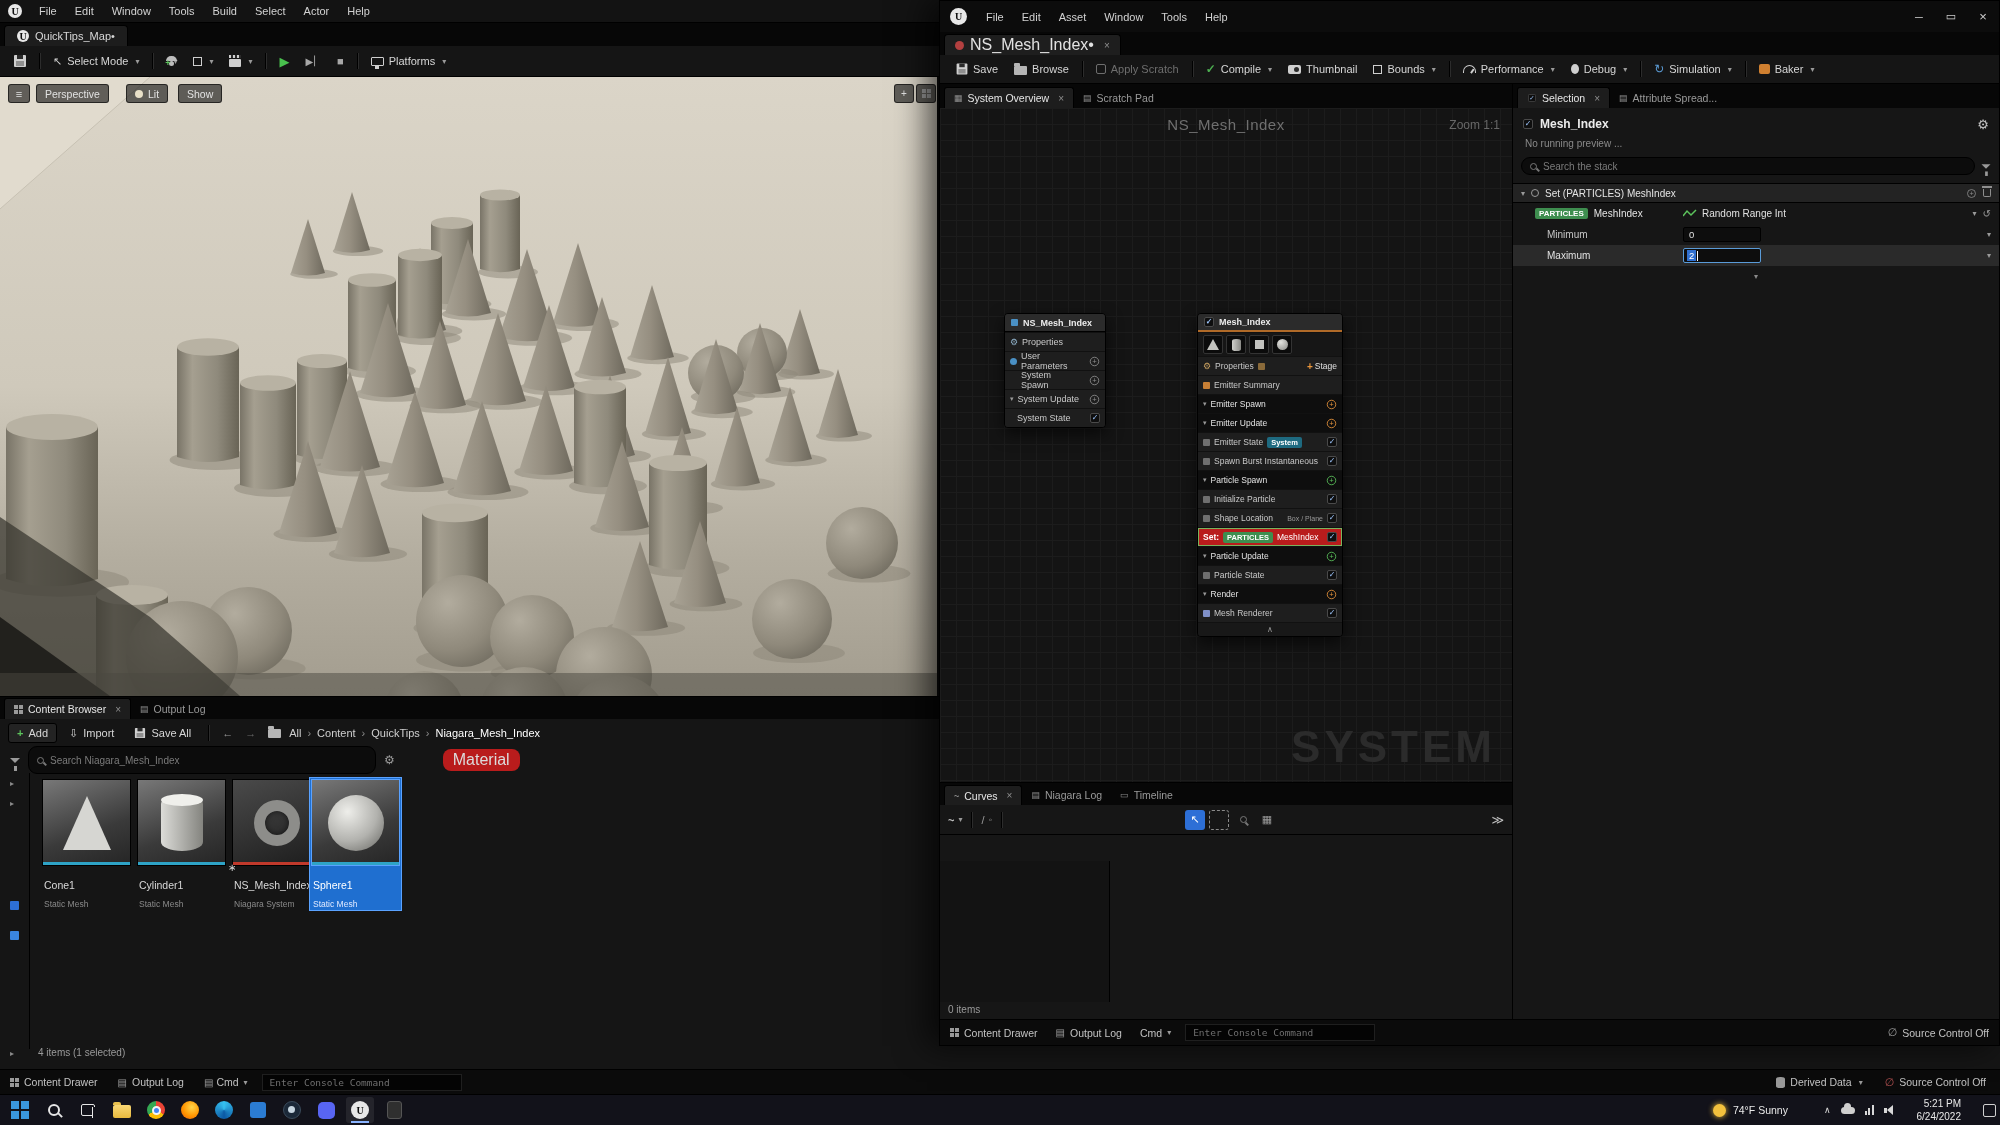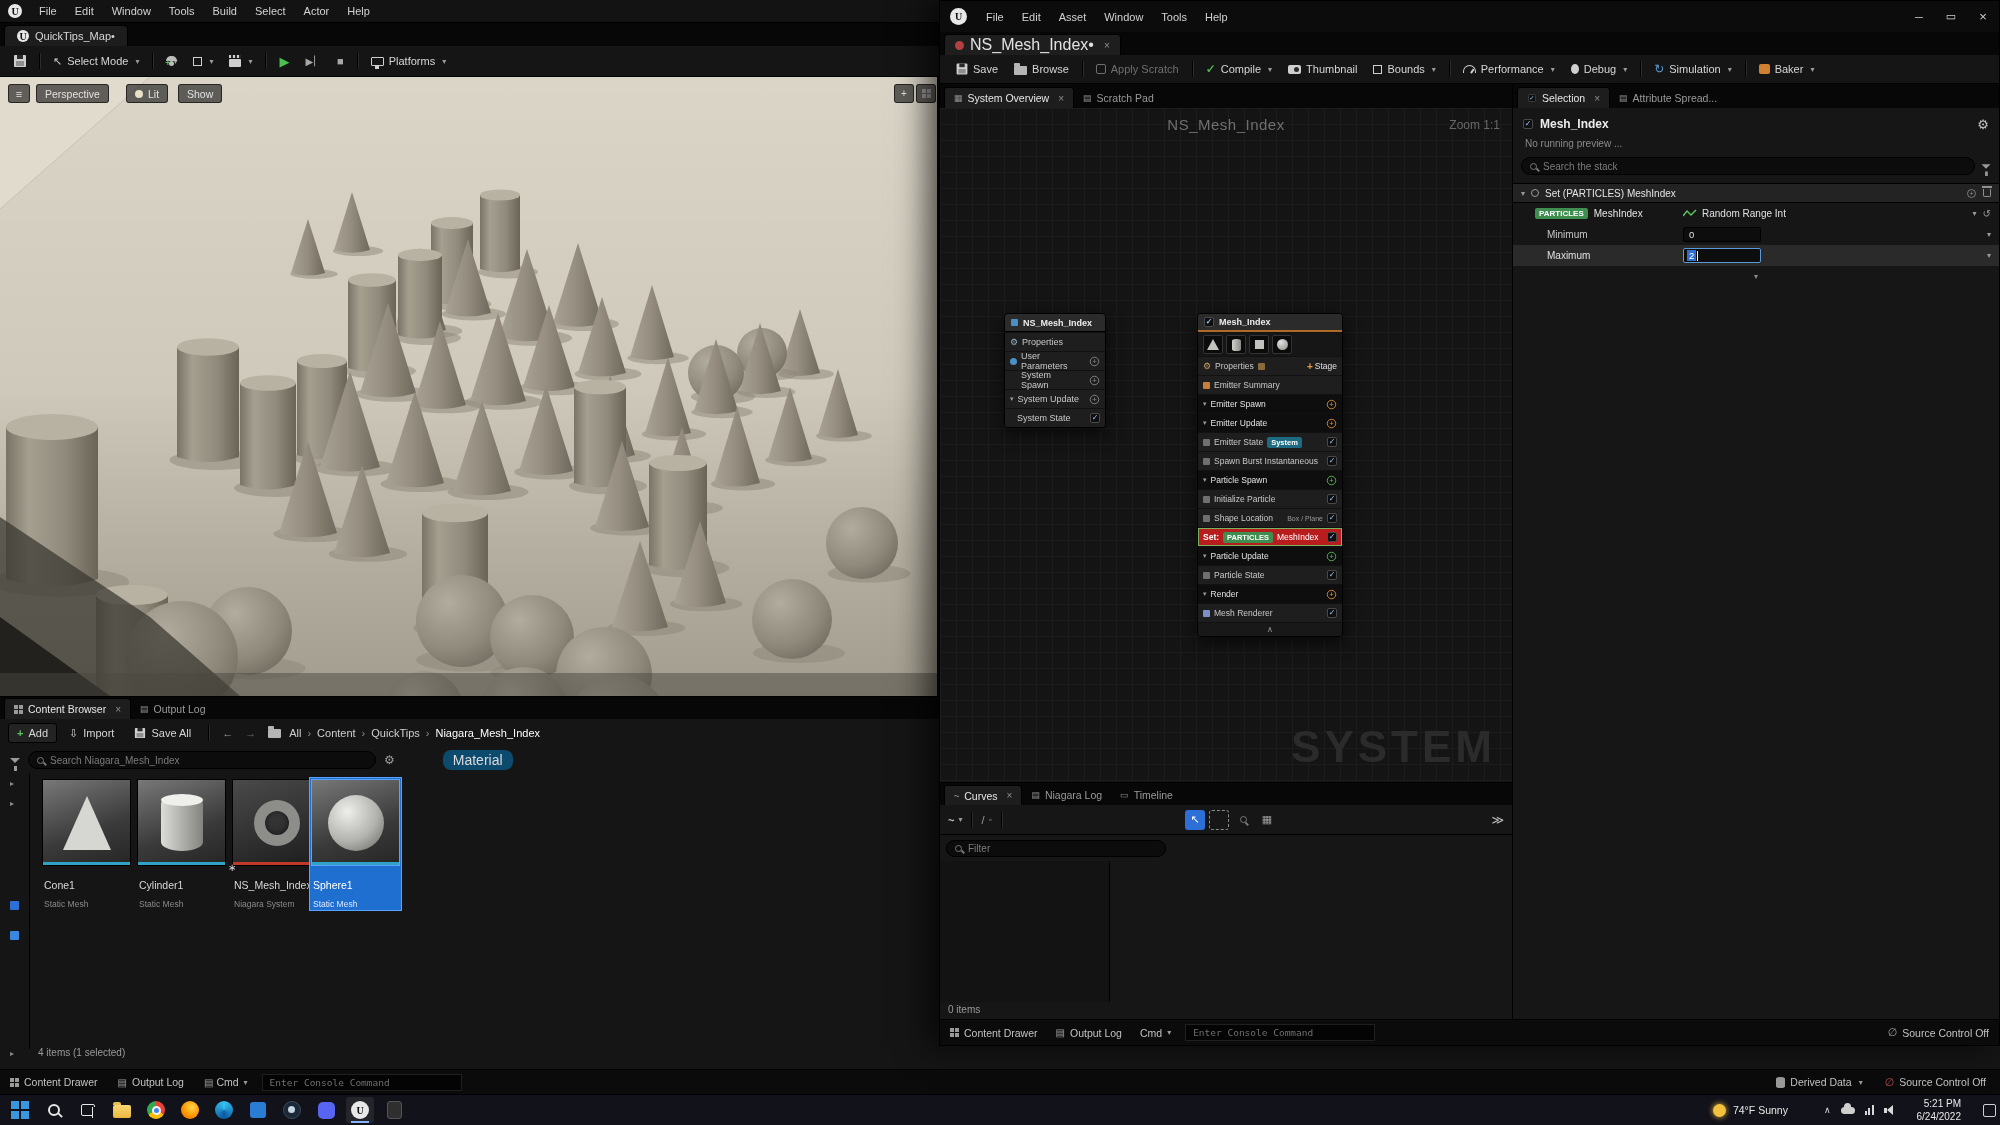--- a/index.html
+++ b/index.html
@@ -379,26 +379,26 @@
           <span class="dim">›</span>
         <span style="color:#cfcfcf">Content</span>
           <span class="dim">›</span>
         <span style="color:#cfcfcf">QuickTips</span>
           <span class="dim">›</span>
         <span style="color:#ffffff">Niagara_Mesh_Index</span>
       </span>
     </div>
     <div class="ab fx" style="left:0;top:50px;width:939px;height:26px;padding-left:10px;gap:8px">
       <span class="funnel"></span>
-      <div class="search" style="width:348px;height:18px">
+      <div class="search" style="width:348px;height:28px">
           <span class="mag"></span>
           <span>Search Niagara_Mesh_Index</span>
         </div>
       <span style="color:#9a9a9a;font-size:12px">⚙</span>
-      <span class="nw" style="background:#0c4a6e;color:#dcdcdc;border-radius:8px;padding:2px 10px;font-size:14px;margin-left:40px">Material</span>
+      <span class="nw" style="background:#b91c1c;color:#dcdcdc;border-radius:8px;padding:2px 10px;font-size:16px;margin-left:40px">Material</span>
     </div>
     <div class="ab" style="left:0;top:76px;width:30px;height:276px;border-right:1px solid #000">
       <span class="ab" style="left:10px;top:6px;color:#8a8a8a;font-size:8px">▸</span>
       <span class="ab" style="left:10px;top:26px;color:#8a8a8a;font-size:8px">▸</span>
       <span class="ab" style="left:10px;top:128px;width:9px;height:9px;background:#2d6fd6;border-radius:1px"></span>
       <span class="ab" style="left:10px;top:158px;width:9px;height:9px;background:#3a86e0;border-radius:1px"></span>
     </div>
 
     <div class="tile" style="left:41px;top:81px">
       <div class="thumb">
@@ -804,26 +804,20 @@
         <span style="width:170px"></span>
         <span class="fx" style="width:20px;height:20px;background:#2d6fd6;border-radius:3px;justify-content:center;color:#fff;font-size:11px">↖</span>
         <span class="fx" style="width:20px;height:20px;border:1px dashed #8a8a8a;border-radius:3px;justify-content:center"></span>
         <span class="fx" style="width:20px;height:20px;justify-content:center">
             <span class="mag"></span>
           </span>
         <span class="fx" style="width:20px;height:20px;justify-content:center;color:#9a9a9a">▦</span>
         <span class="grow"></span>
         <span style="color:#c0c0c0;font-size:12px">≫</span>
       </div>
-      <div class="fx" style="height:26px;padding:0 6px">
-        <div class="search" style="width:220px;height:17px">
-            <span class="mag"></span>
-            <span>Filter</span>
-          </div>
-      </div>
       <div class="ab" style="left:0;top:78px;width:170px;height:141px;background:#131313;border-right:1px solid #000"></div>
       <span class="ab nw" style="left:8px;top:221px;font-size:10px;color:#9a9a9a">0 items</span>
     </div>
 
     <div class="ab fx" style="left:0;top:1018px;width:1059px;height:26px;background:#0b0b0b;border-top:1px solid #000;padding:0 10px;gap:6px">
       <span class="fx" style="gap:5px">
           <span class="gridico">
             <span></span>
             <span></span>
             <span></span>

